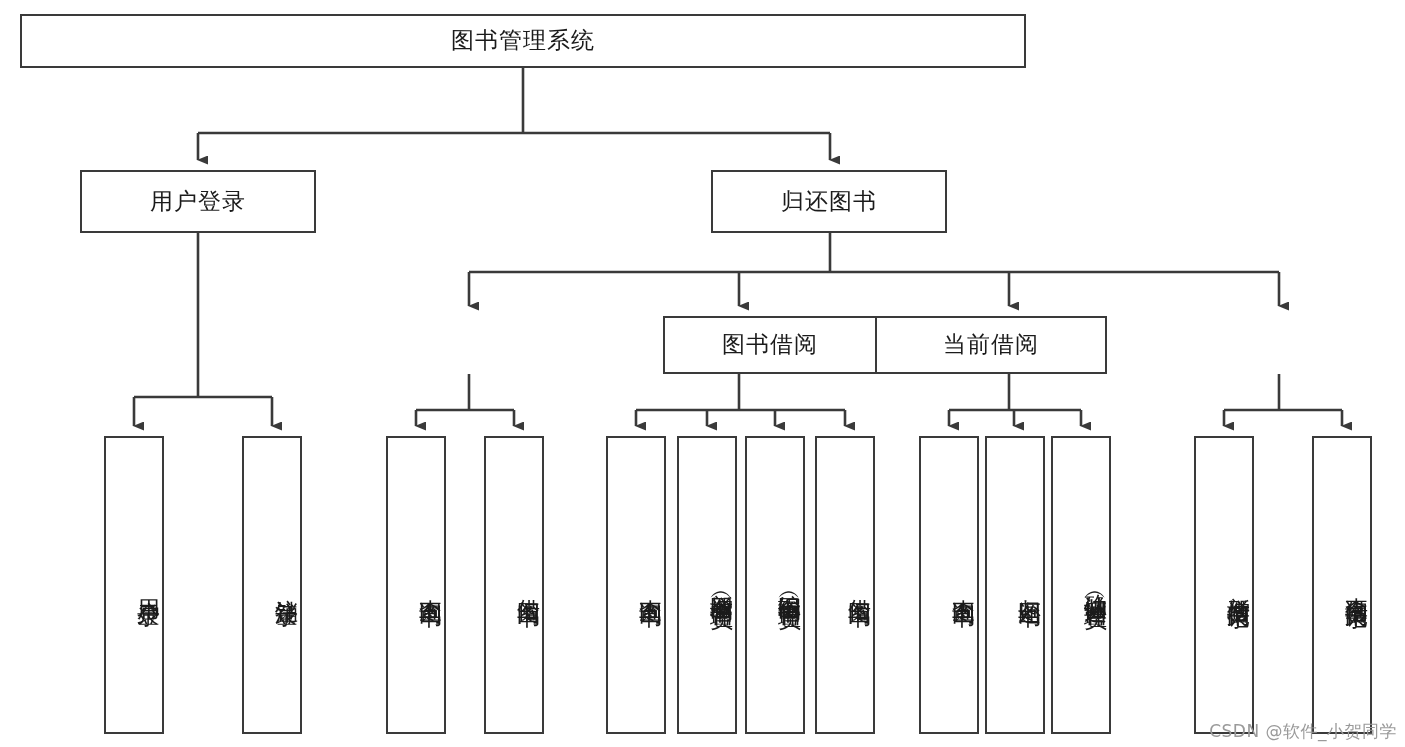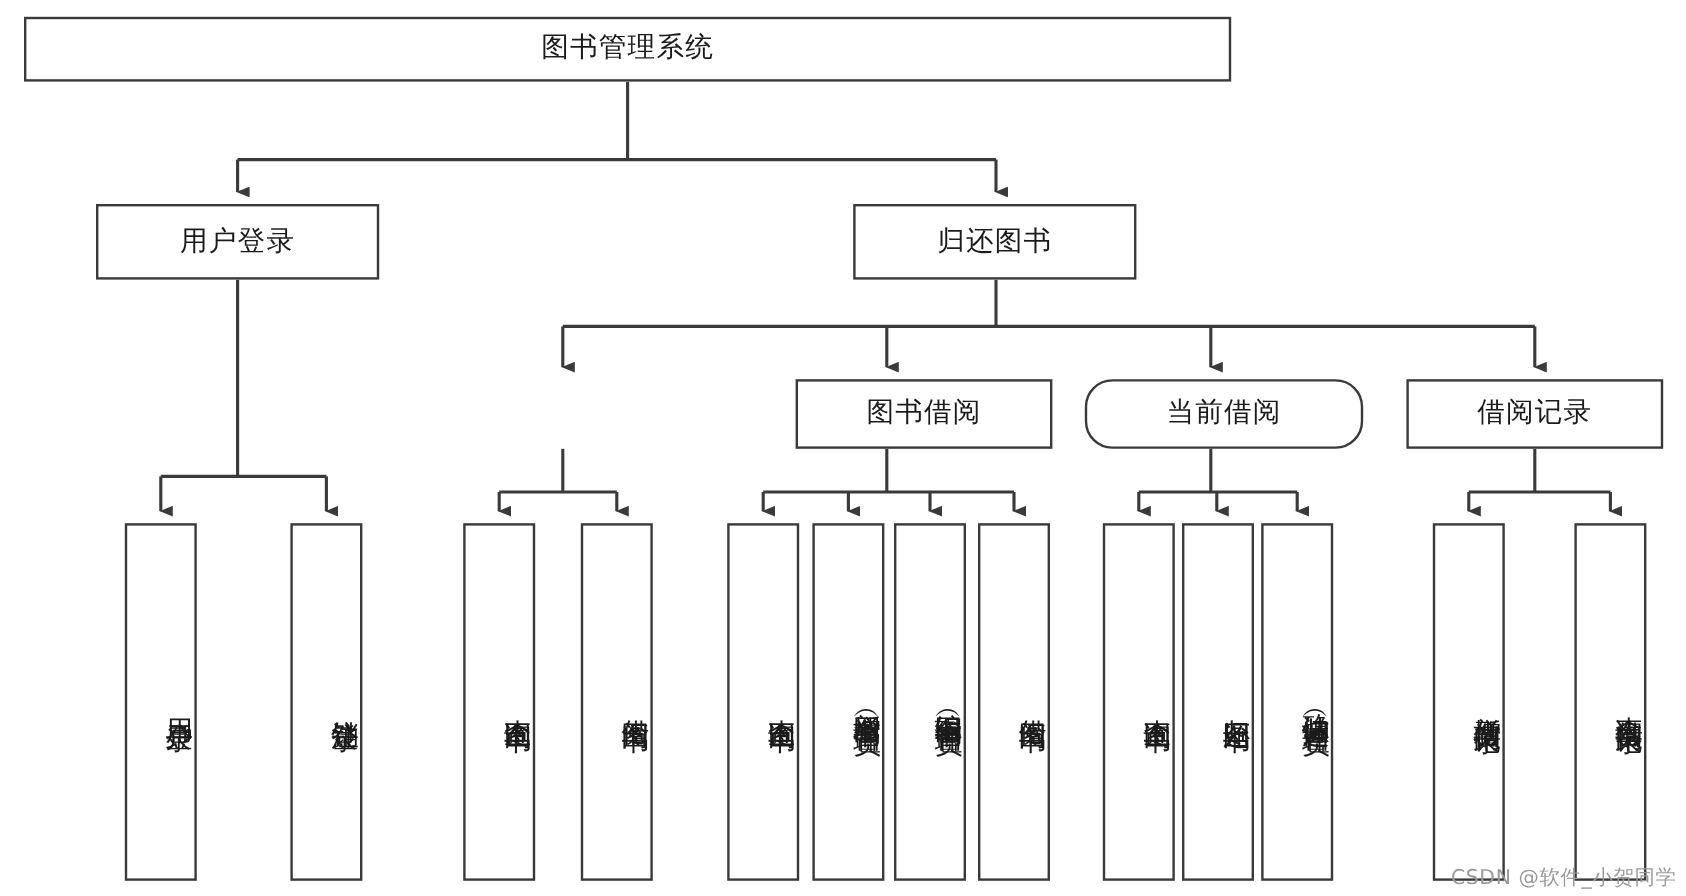--- a/index.html
+++ b/index.html
@@ -131,25 +131,22 @@
   <div class="node horiz" style="left:80px; top:170px; width:236px; height:63px;">
     <span>用户登录</span>
   </div>
   <div class="node horiz" style="left:711px; top:170px; width:236px; height:63px;">
     <span>归还图书</span>
   </div>
 
   <div class="node horiz" style="left:632px; top:316px; width:214px; height:58px;margin-left:31px;">
     <span>图书借阅</span>
   </div>
-  <div class="node horiz" style="left:904px; top:316px; width:232px; height:58px;border-radius:23px;">
+  <div class="node horiz" style="left:875px; top:316px; width:232px; height:58px;">
     <span>当前借阅</span>
-  </div>
-  <div class="node horiz" style="left:1172px; top:316px; width:214px; height:58px;">
-    <span>借阅记录</span>
   </div>
 
   <div class="node vert" style="left:104px; top:436px; width:60px; height:298px;">
     <span class="vtext">用户登录</span>
   </div>
   <div class="node vert" style="left:242px; top:436px; width:60px; height:298px;">
     <span class="vtext">注销登录</span>
   </div>
 
   <div class="node vert" style="left:386px; top:436px; width:60px; height:298px;">

